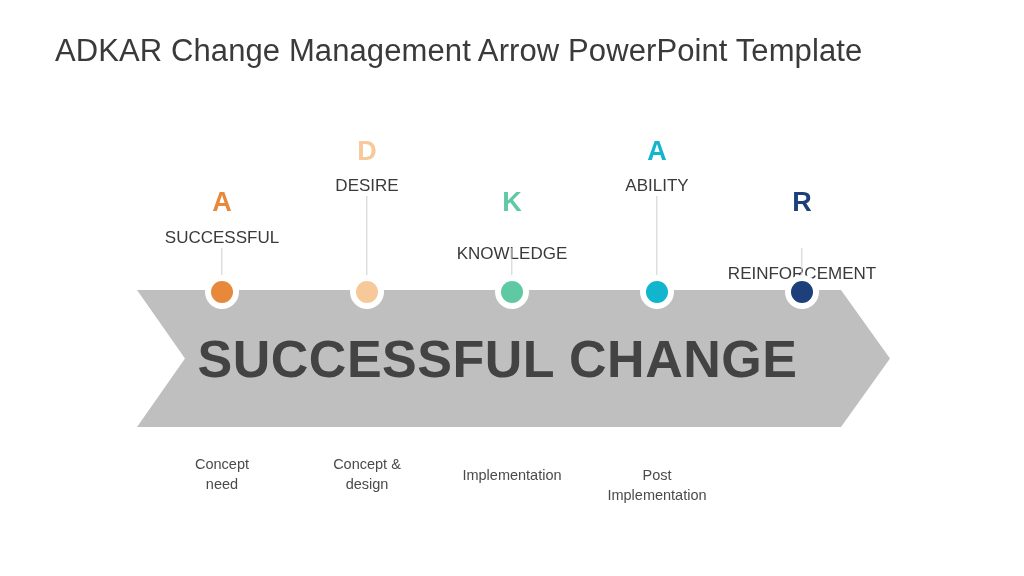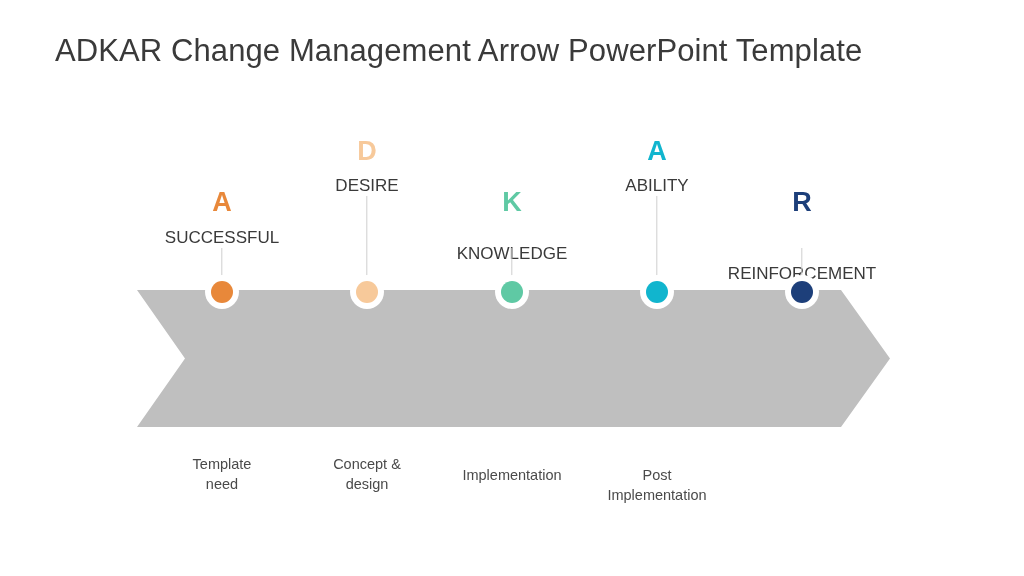--- a/index.html
+++ b/index.html
@@ -129,29 +129,30 @@
 
 <div id="slide" style="background: rgb(255, 255, 255);">
 
   <div id="slide-title">ADKAR Change Management Arrow PowerPoint Template</div>
 
   <div id="arrow-shape">
     <svg viewBox="0 0 753 137" preserveAspectRatio="none" aria-hidden="true">
       <polygon id="arrow-poly" points="0,0 704,0 753,68.5 704,137 0,137 48,68.5" fill="#BFBFBF"></polygon>
     </svg>
   </div>
+  <div id="arrow-label" style="color: rgb(67, 67, 67);">SUCCESSFUL CHANGE</div>
 
   <div id="milestone-layer">
       <div class="milestone" style="left: 222px;">
         <div class="ms-letter" style="top: 189px; color: rgb(232, 136, 58);">A</div>
         <div class="ms-name" style="top: 229px;">SUCCESSFUL</div>
         <div class="ms-stem" style="top: 248px; height: 44px;"></div>
         <div class="ms-dot-ring" style="top: 292px;"></div>
         <div class="ms-dot" style="top: 292px; background: rgb(232, 136, 58);"></div>
-        <div class="ms-sub" style="top: 455px;">Template
+        <div class="ms-sub" style="top: 455px;">Concept
 need</div>
       </div>
       <div class="milestone" style="left: 367px;">
         <div class="ms-letter" style="top: 138px; color: rgb(247, 201, 154);">D</div>
         <div class="ms-name" style="top: 177px;">DESIRE</div>
         <div class="ms-stem" style="top: 196px; height: 96px;"></div>
         <div class="ms-dot-ring" style="top: 292px;"></div>
         <div class="ms-dot" style="top: 292px; background: rgb(247, 201, 154);"></div>
         <div class="ms-sub" style="top: 455px;">Concept &amp;
 design</div>

